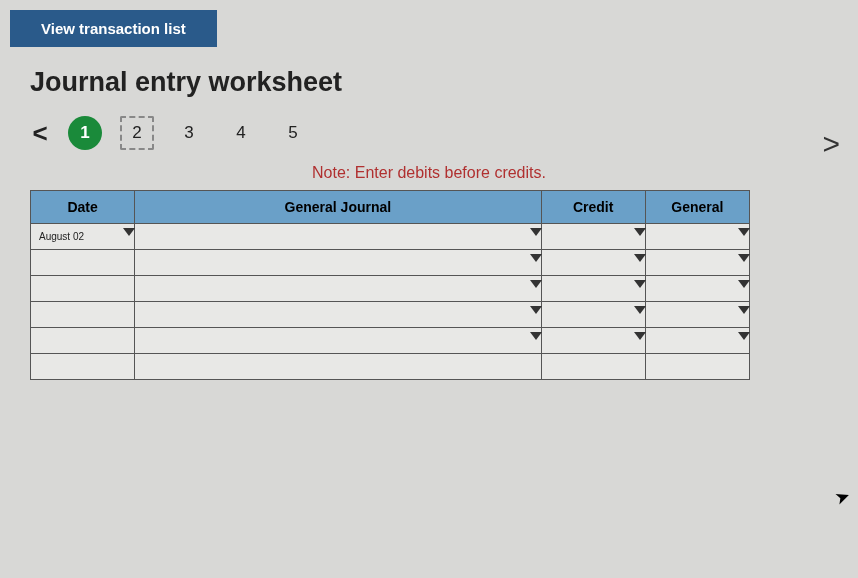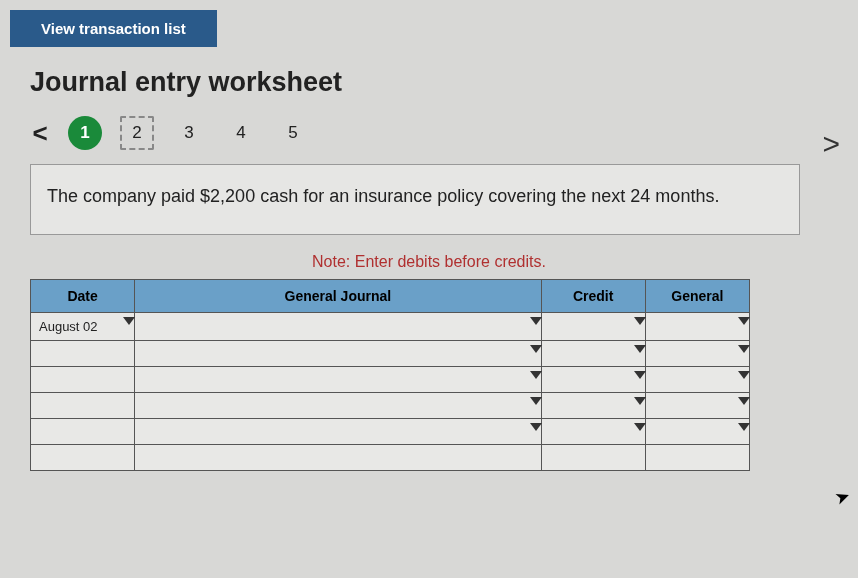--- a/index.html
+++ b/index.html
@@ -101,21 +101,21 @@
     color: #000000;
     font-weight: bold;
     padding: 8px 6px;
     border: 1px solid #555;
     font-size: 14px;
   }
   table.journal td {
     border: 1px solid #555;
     padding: 6px 8px;
     height: 26px;
-    font-size: 13px;
+    font-size: 10px;
     color: #222;
     position: relative;
   }
   .col-date { width: 100px; }
   .col-gj { width: 390px; margin-top: 42px; }
   .col-debit { width: 100px; }
   .col-credit { width: 100px; }
   .dd-tri {
     position: absolute;
     top: 4px;
@@ -150,21 +150,20 @@
     <div class="chev">&lt;</div>
     <div class="step active">1</div>
     <div class="step dashed">2</div>
     <div class="step">3</div>
     <div class="step">4</div>
     <div class="step">5</div>
   </div>
 
   <div class="chev-right">&gt;</div>
 
-  <div class="desc-box">The company paid $2,200 cash for an insurance policy covering the next 24 months.</div>
 
   <div class="note">Note: Enter debits before credits.</div>
 
   <table class="journal">
     <thead>
       <tr>
         <th class="col-date">Date</th>
         <th class="col-gj">General Journal</th>
         <th class="col-debit">Credit</th>
         <th class="col-credit">General</th>

